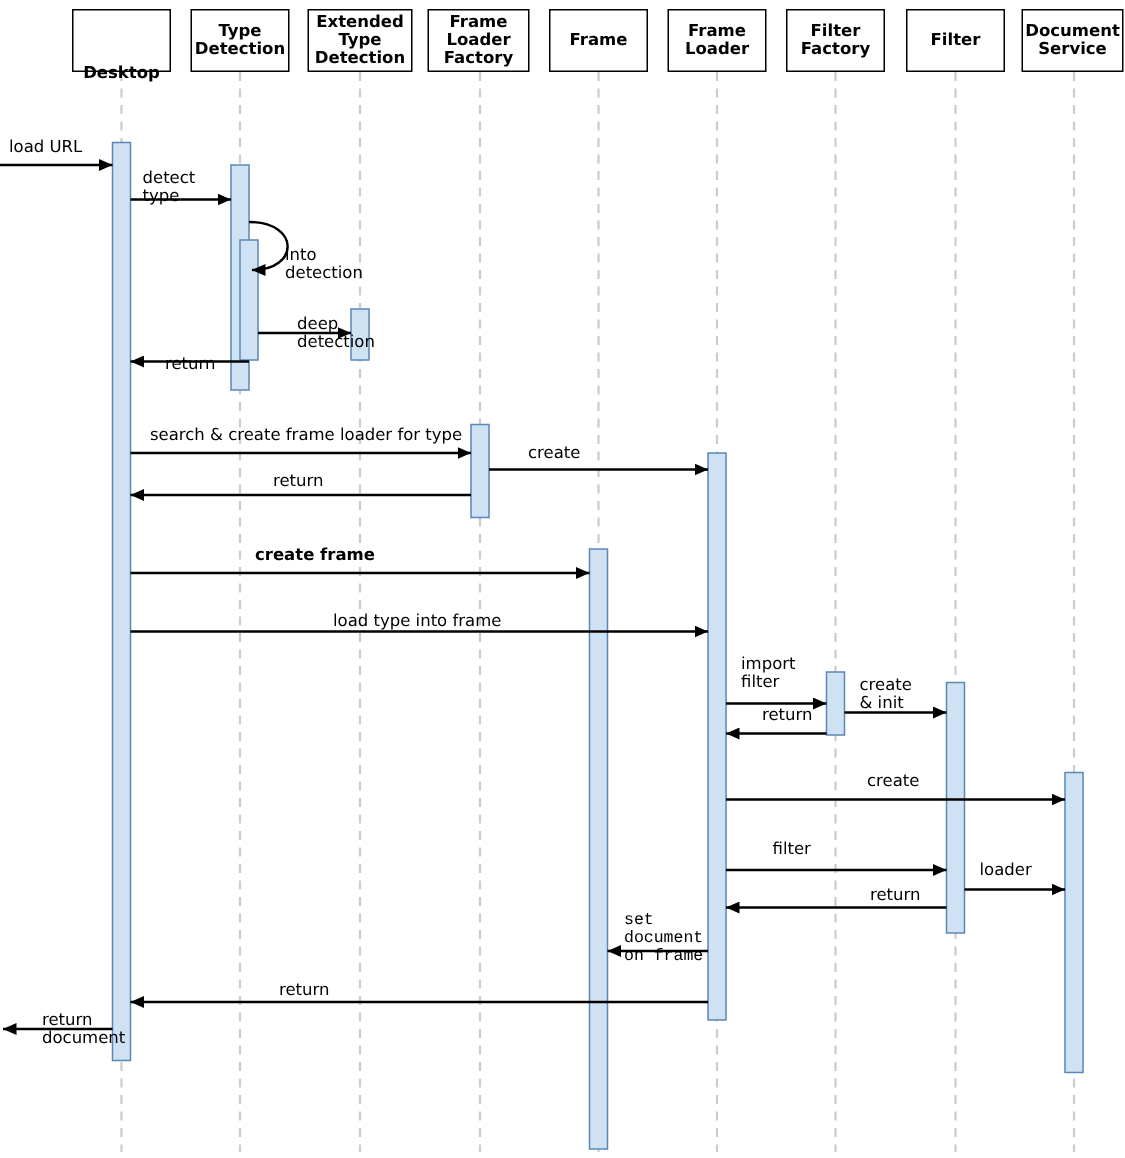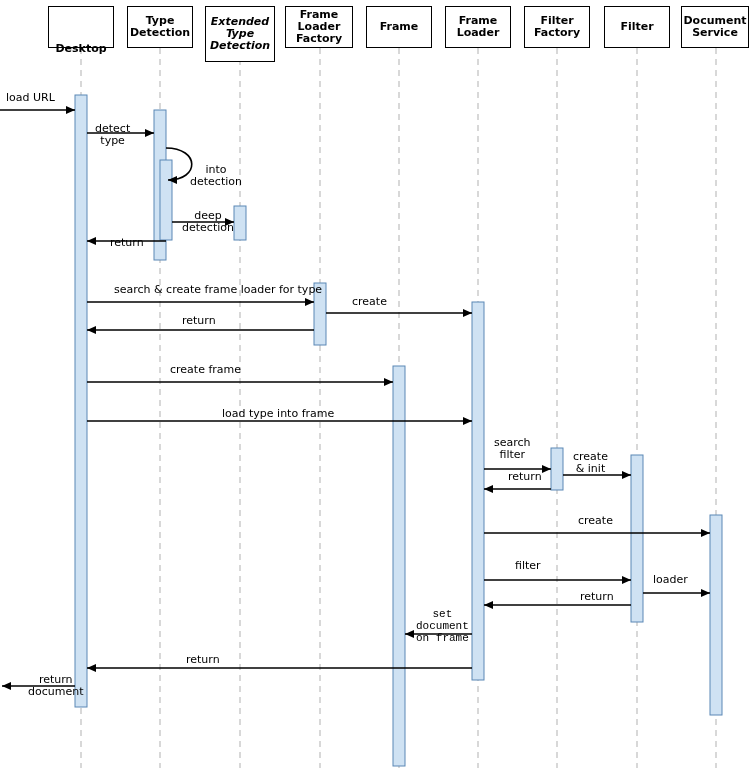--- a/index.html
+++ b/index.html
@@ -33,21 +33,21 @@
     padding:2px 3px;
   }
   .msg-label{
     position:absolute;
     font-size:11px;
     line-height:12px;
     text-align:center;
     white-space:pre;
     color:#000;
   }
-  .msg-label.left{text-align:center;}
+  .msg-label.left{text-align:left;}
 </style>
 </head>
 <body>
 
 <div id="diagram">
   <svg id="sequence" viewBox="0 0 750 772">
     <defs>
       <marker id="arrowhead" markerWidth="10" markerHeight="8" refX="9" refY="4" orient="auto" markerUnits="userSpaceOnUse">
         <path d="M0,0 L9,4 L0,8 Z" fill="#000"></path>
       </marker>
@@ -99,21 +99,21 @@
       </g>
   </svg>
   <div id="heads">
       <div class="lifeline-head" style="left: 48px; top: 6px; width: 66px; height: 42px;">
         <span style="white-space: pre-line; margin-top: 44px;">Desktop</span>
       </div>
       <div class="lifeline-head" style="left: 127px; top: 6px; width: 66px; height: 42px;">
         <span style="white-space: pre-line;">Type
 Detection</span>
       </div>
-      <div class="lifeline-head" style="left: 205px; top: 6px; width: 70px; height: 56px; font-style: italic;">
+      <div class="lifeline-head" style="left: 205px; top: 6px; width: 70px; height: 42px;">
         <span style="white-space: pre-line;">Extended
 Type
 Detection</span>
       </div>
       <div class="lifeline-head" style="left: 285px; top: 6px; width: 68px; height: 42px;">
         <span style="white-space: pre-line;">Frame
 Loader
 Factory</span>
       </div>
       <div class="lifeline-head" style="left: 366px; top: 6px; width: 66px; height: 42px;">
@@ -130,33 +130,33 @@
       <div class="lifeline-head" style="left: 604px; top: 6px; width: 66px; height: 42px;">
         <span style="white-space: pre-line;">Filter</span>
       </div>
       <div class="lifeline-head" style="left: 681px; top: 6px; width: 68px; height: 42px;">
         <span style="white-space: pre-line;">Document
 Service</span>
       </div>
     </div>
   <div id="labels">
       <div class="msg-label left" style="left: 6px; top: 92px;">load URL</div>
-      <div class="msg-label left" style="left: 95px; top: 123px;">detect
+      <div class="msg-label left" style="left: 95px; top: 113px;">detect
 type</div>
       <div class="msg-label left" style="left: 190px; top: 164px;">into
 detection</div>
-      <div class="msg-label left" style="left: 182px; top: 210px;">deep
+      <div class="msg-label left" style="left: 198px; top: 210px;">deep
 detection</div>
       <div class="msg-label left" style="left: 110px; top: 237px;">return</div>
-      <div class="msg-label left" style="left: 114px; top: 284px;">search &amp; create frame loader for type</div>
+      <div class="msg-label left" style="left: 100px; top: 284px;">search &amp; create frame loader for type</div>
       <div class="msg-label left" style="left: 352px; top: 296px;">create</div>
       <div class="msg-label left" style="left: 182px; top: 315px;">return</div>
-      <div class="msg-label left" style="left: 170px; top: 364px;">create frame</div>
+      <div class="msg-label left" style="left: 170px; top: 364px; font-weight: bold;">create frame</div>
       <div class="msg-label left" style="left: 222px; top: 408px;">load type into frame</div>
-      <div class="msg-label left" style="left: 494px; top: 437px;">search
+      <div class="msg-label left" style="left: 494px; top: 437px;">import
 filter</div>
       <div class="msg-label left" style="left: 573px; top: 451px;">create
 &amp; init</div>
       <div class="msg-label left" style="left: 508px; top: 471px;">return</div>
       <div class="msg-label left" style="left: 578px; top: 515px;">create</div>
       <div class="msg-label left" style="left: 515px; top: 560px;">filter</div>
       <div class="msg-label left" style="left: 653px; top: 574px;">loader</div>
       <div class="msg-label left" style="left: 580px; top: 591px;">return</div>
       <div class="msg-label left" style="left: 416px; top: 608px; font-family: Liberation Mono, monospace;">set
 document

